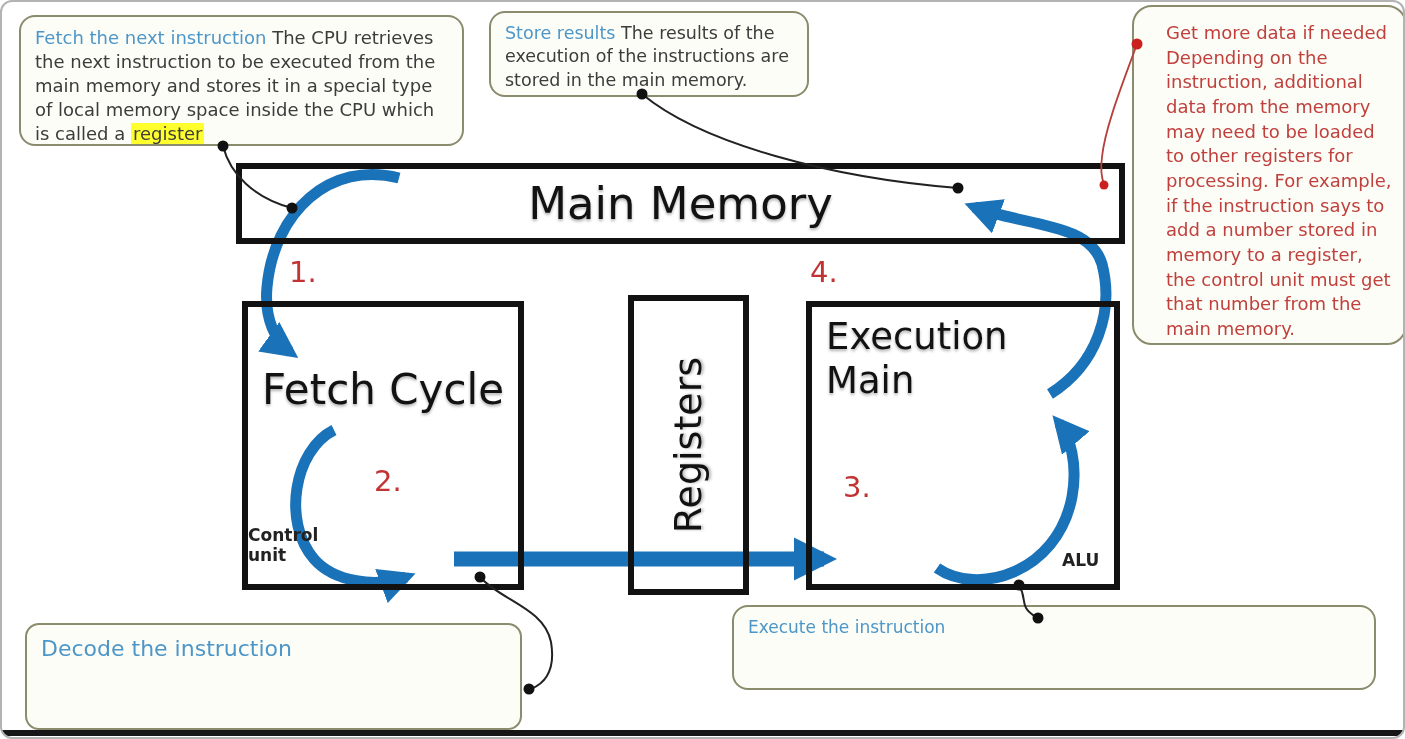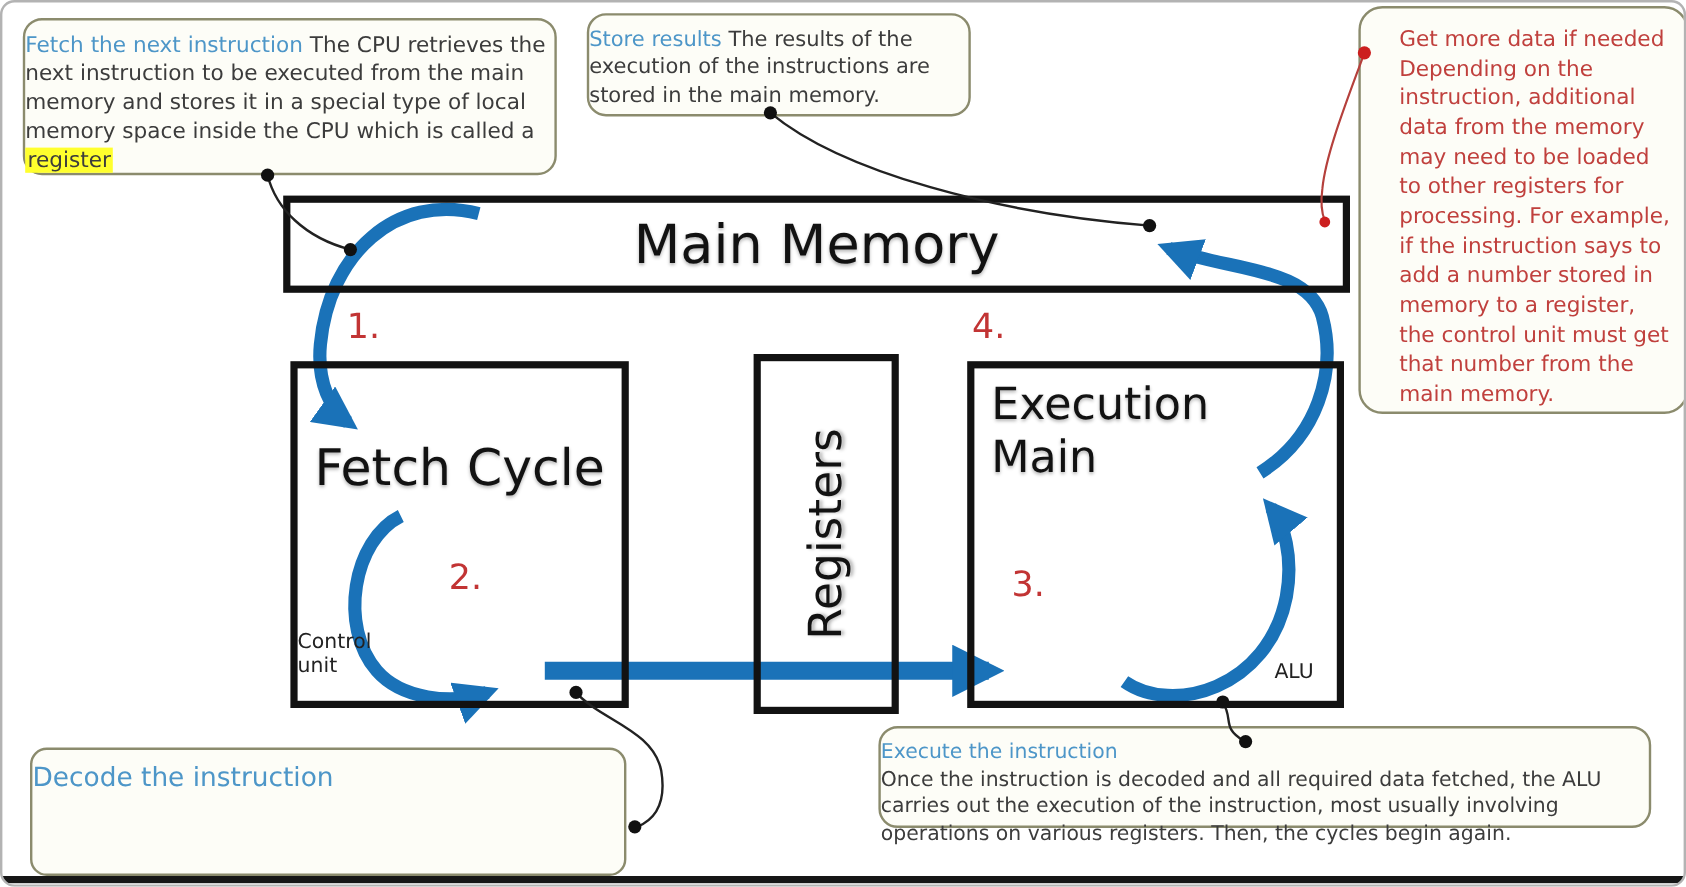--- a/index.html
+++ b/index.html
@@ -13,34 +13,34 @@
   .box{position:absolute;box-sizing:border-box;border:6px solid #121212;background:transparent;z-index:2;}
   .box-mainmem{left:234px;top:161px;width:889px;height:81px;display:flex;align-items:center;justify-content:center;}
   .box-fetch{left:240px;top:299px;width:282px;height:289px;}
   .box-registers{left:626px;top:293px;width:121px;height:300px;display:flex;align-items:center;justify-content:center;}
   .box-exec{left:804px;top:299px;width:314px;height:289px;}
   .box-title{color:#121212;text-shadow:0 2px 3px rgba(0,0,0,0.30);}
   .t-mainmem{font-size:45px;}
   .t-fetch{position:absolute;left:0;right:0;top:58px;text-align:center;font-size:42px;}
   .t-registers{transform:rotate(-90deg);font-size:38px;white-space:nowrap;}
   .t-exec{position:absolute;left:14px;top:8px;font-size:37px;line-height:1.18;width:250px;}
-  .sublabel{position:absolute;font-size:17px;color:#222;line-height:1.2;z-index:2;}
+  .sublabel{position:absolute;font-size:17px;color:#222;line-height:1.2;z-index:2;font-weight:bold;}
   .sub-cu{left:246px;top:523px;width:70px;}
   .sub-alu{left:1060px;top:548px;}
   
   .step{position:absolute;font-size:29px;color:#c23434;z-index:2;}
   .step-1{left:287px;top:253px;}
   .step-2{left:372px;top:462px;}
   .step-3{left:841px;top:468px;}
   .step-4{left:808px;top:253px;}
   
   .callout{
     position:absolute;box-sizing:border-box;z-index:3;
     background:#fdfdf7;border:2px solid #8b8b6d;border-radius:16px;
-    color:#3c3c3c;font-size:18px;line-height:1.33;padding:9px 0;
+    color:#3c3c3c;font-size:18px;line-height:1.33;padding:9px 14px;
   }
   .co-heading{color:#4d96c8;}
   .co-fetch{left:17px;top:13px;width:445px;height:131px;}
   .co-store{left:487px;top:9px;width:320px;height:86px;font-size:17.5px;}
   .co-getmore{left:1130px;top:3px;width:275px;height:340px;border-radius:20px;
               padding:14px 12px 10px 32px;color:#c0403d;font-size:18px;line-height:1.37;}
   .co-getmore .gm-head{display:block;}
   .co-decode{left:23px;top:621px;width:497px;height:107px;font-size:22px;border-radius:14px;}
   .co-decode .co-heading{display:block;}
   .co-execute{left:730px;top:603px;width:644px;height:85px;font-size:17px;}
@@ -111,21 +111,21 @@
 
   <div class="callout co-getmore">
     <span class="gm-head">Get more data if needed</span><span>Depending on the instruction, additional data from the memory may need to be loaded to other registers for processing. For example, if the instruction says to add a number stored in memory to a register, the control unit must get that number from the main memory.</span>
   </div>
 
   <div class="callout co-decode">
     <span class="co-heading">Decode the instruction</span>
   </div>
 
   <div class="callout co-execute">
-    <span class="co-heading">Execute the instruction</span><span>Once the instruction is decoded and all required data fetched, the ALU carries out the execution of the instruction, most usually involving operations on various registers. Then, the cycles begin again.</span>
+    <span class="co-heading">Execute the instruction</span>
   </div>
 
   <svg id="connectors" class="layer" viewBox="0 0 1405 739">
 
     <path d="M 221 144 C 228 172 252 196 290 206" fill="none" stroke="#222" stroke-width="2"></path>
     <circle cx="221" cy="144" r="5.5" fill="#111"></circle>
     <circle cx="290" cy="206" r="5.5" fill="#111"></circle>
 
     <path d="M 640 92 C 700 142 830 176 956 186" fill="none" stroke="#222" stroke-width="2"></path>
     <circle cx="640" cy="92" r="5.5" fill="#111"></circle>

